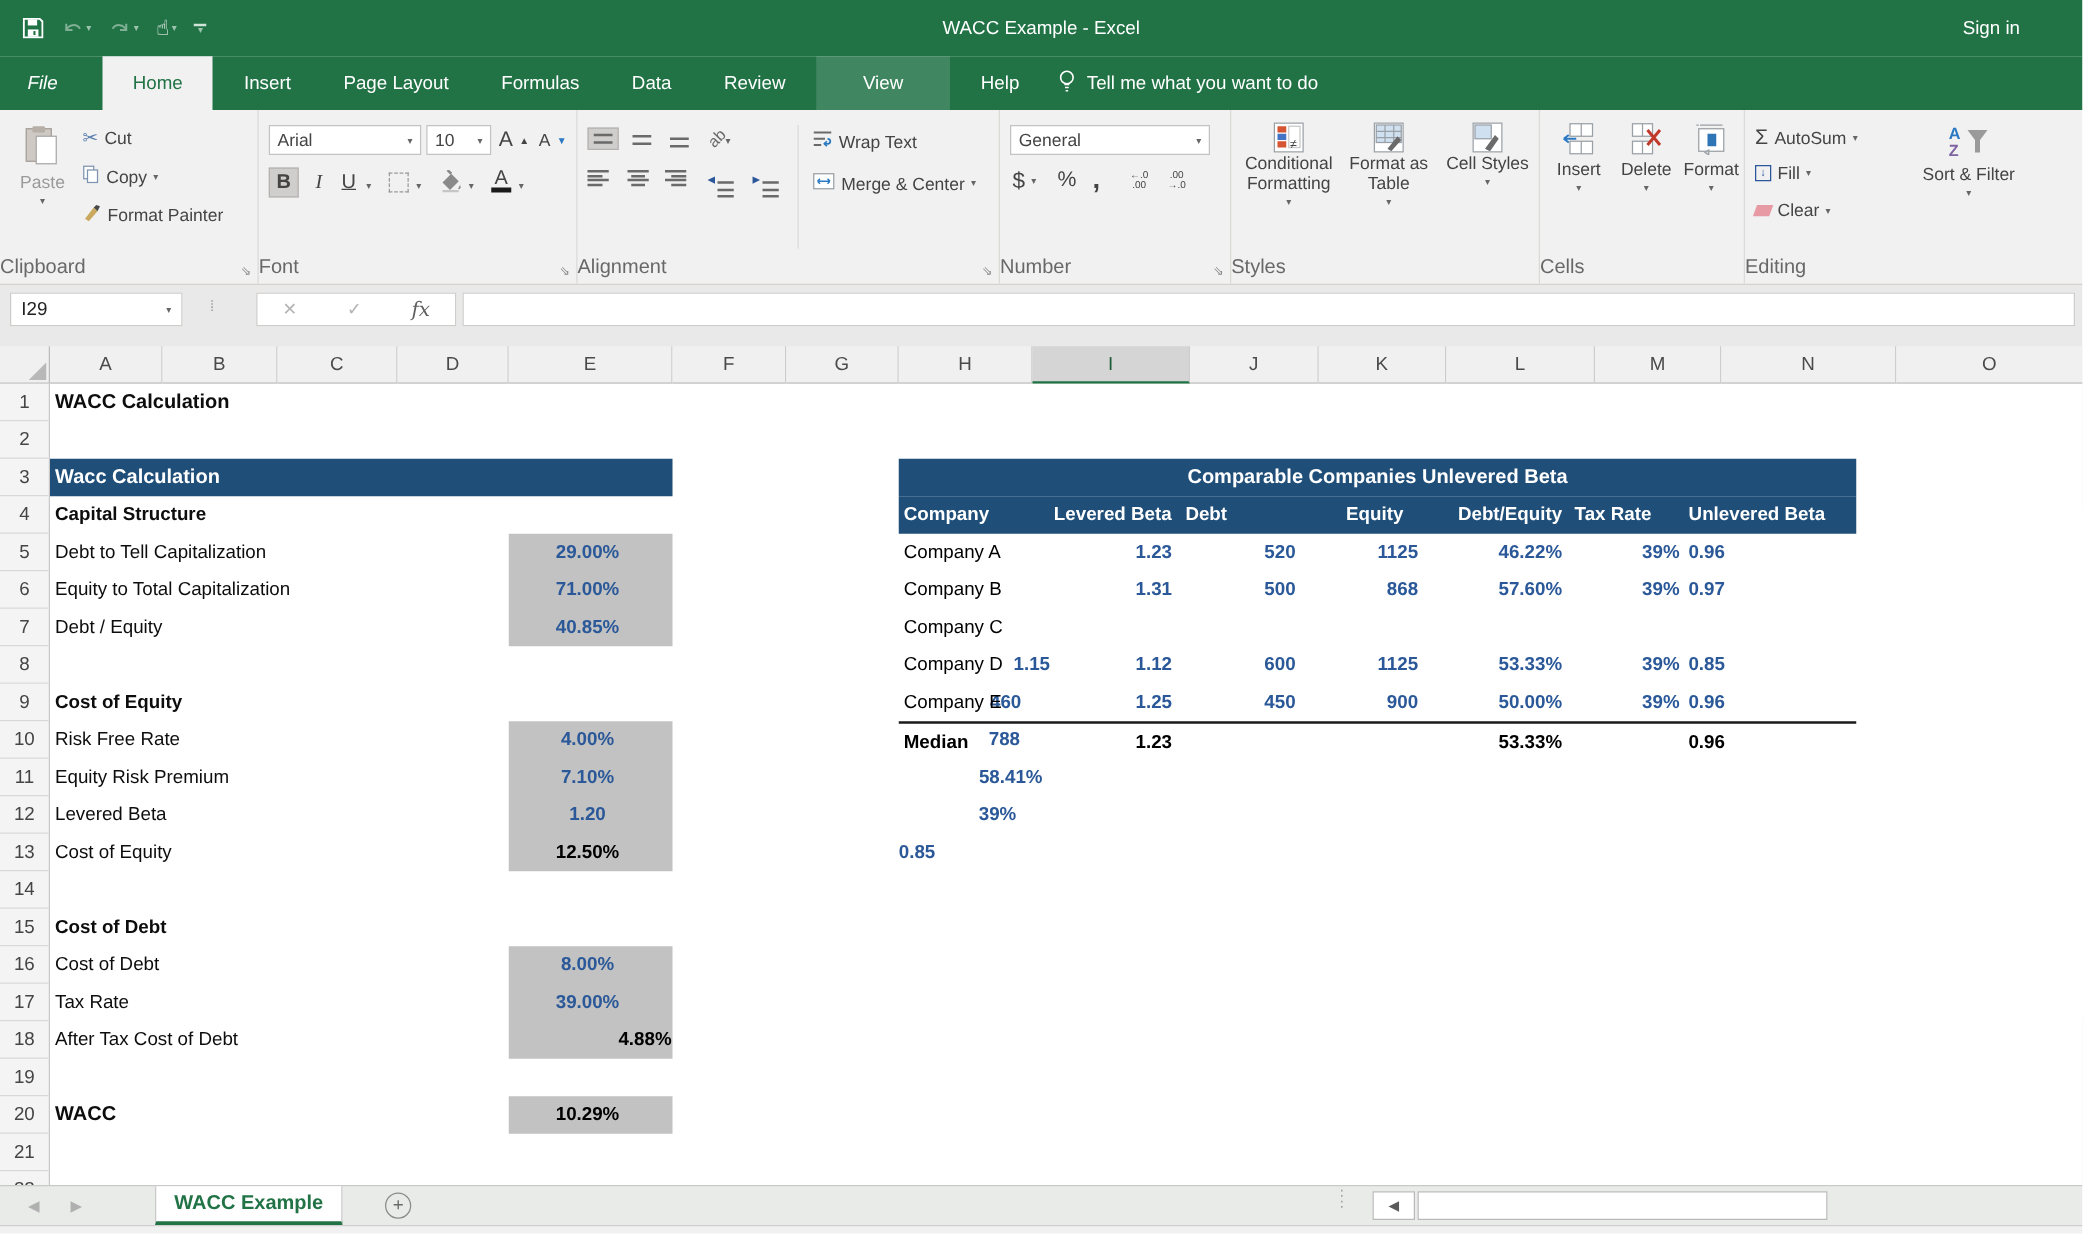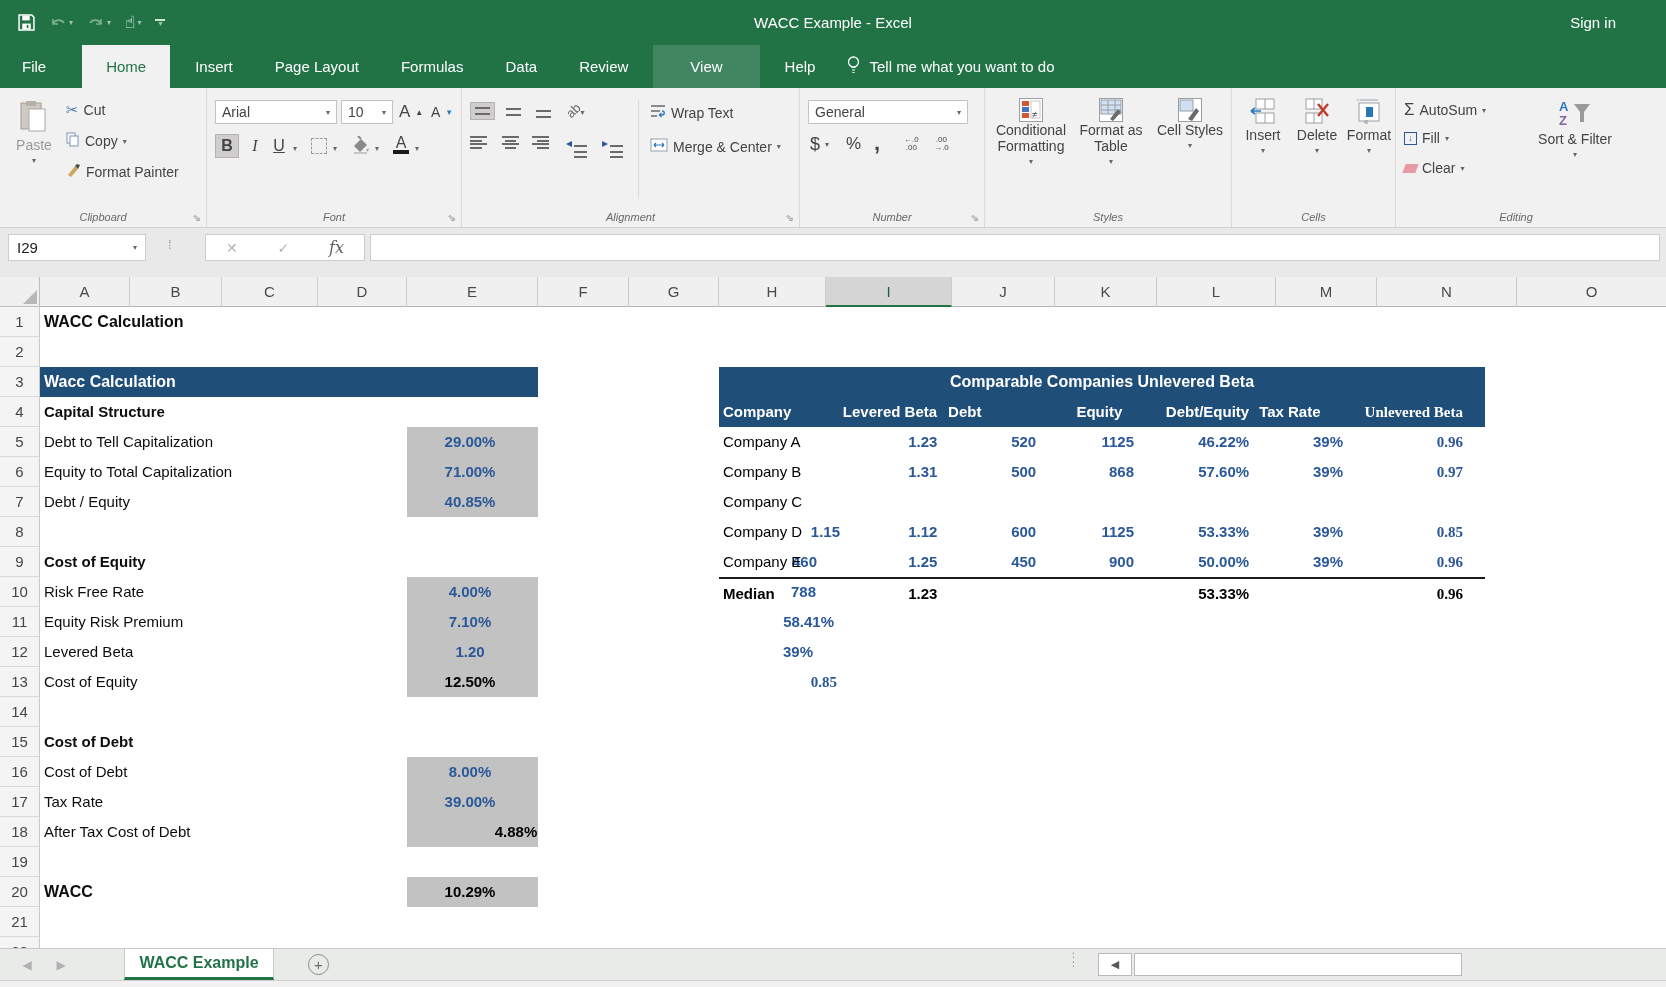--- a/index.html
+++ b/index.html
@@ -19,21 +19,21 @@
   
   #menubar { top:45px; left:0; width:1666px; height:43px; background:#217346; display:flex; align-items:stretch; color:#fff; font-size:15px; }
   .mtab { display:flex; align-items:center; padding:0 17px; cursor:default; }
   .mtab.active { background:#f1f1f1; color:#217346; }
   .mtab.hilite { background:rgba(255,255,255,0.14); }
   #tellme { display:flex; align-items:center; gap:8px; padding:0 14px; }
 
   
   #ribbon { top:88px; left:0; width:1666px; height:140px; background:#f1f1f1; border-bottom:1px solid #d5d2cf; color:#444; font-size:14px; }
   .rgroup { position:absolute; top:0; height:139px; border-right:1px solid #dcdad7; }
-  .glabel { position:absolute; bottom:4px; left:0; width:100%; text-align:center; font-size:11px; color:#686868;font-style:italic; }
+  .glabel { position:absolute; bottom:4px; left:0; width:100%; text-align:left; font-size:16px; color:#686868; }
   .launcher { position:absolute; bottom:4px; right:5px; font-size:10px; color:#8a8a8a; cursor:default; }
   .rbtn { display:flex; align-items:center; gap:5px; cursor:default; }
   .arrow { font-size:8px; color:#666; }
   .bigbtn { position:absolute; display:flex; flex-direction:column; align-items:center; text-align:center; line-height:16px; cursor:default; }
   .combo { background:#fff; border:1px solid #c5c3c1; height:24px; display:flex; align-items:center; padding:0 6px; justify-content:space-between; }
   .bar3 { width:15px; height:11px; display:flex; flex-direction:column; justify-content:space-between; }
   .bar3 i { display:block; height:2px; background:#6a6a6a; }
   .pressed { background:#cfcecd; border:1px solid #b5b3b1; }
   .vline { position:absolute; top:12px; bottom:28px; width:1px; background:#dcdad7; }
   .two-line { width:84px; }
@@ -61,21 +61,21 @@
   .sect { font-weight:700; }
   .grayblock { position:absolute; left:367px; width:131px; background:#c2c2c2; }
   .val { position:absolute; left:367px; width:131px; height:30px; line-height:30px; text-align:center; padding-right:5px; font-weight:700; }
   .vblue { color:#2a5898; }
   .vblack { color:#000; }
   .banner { background:#1f4e79; color:#fff; font-weight:700; }
   .rt-row { position:absolute; left:679px; width:766px; height:30px; display:flex; line-height:30px; }
   .c1{width:107px; padding-left:4px;} .c2{width:126px; text-align:right; padding-right:5px;}
   .c3{width:103px; text-align:right; padding-right:5px;} .c4{width:102px; text-align:right; padding-right:5px;}
   .c5{width:119px; text-align:right; padding-right:4px;} .c6{width:101px; text-align:right; padding-right:7px;}
-  .c7{width:140px; text-align:right; padding-right:22px;font-family:Liberation Serif, serif;}
+  .c7{width:140px; padding-right:4px;}
   .hl { text-align:left !important; padding-left:6px; }
   .hpad { padding-right:17px !important; }
   .rnum { color:#2a5898; font-weight:700; }
   .mrow { font-weight:700; color:#000; border-top:2px solid #1a1a1a; }
 
   
   #sheettabs { top:948px; left:0; width:1666px; height:32px; background:#e9ebe9; border-top:1px solid #c9c9c9; display:flex; align-items:stretch; }
   .navarr { width:34px; display:flex; align-items:center; justify-content:center; color:#b0b0b0; font-size:12px; }
   #sheet-tab { margin-left:46px; width:150px; background:#fff; border-left:1px solid #c9c9c9; border-right:1px solid #c9c9c9; border-bottom:3px solid #217346; display:flex; align-items:center; justify-content:center; color:#217346; font-weight:700; font-size:16px; }
   #newsheet { margin-left:34px; align-self:center; width:21px; height:21px; border:1px solid #8a8a8a; border-radius:50%; display:flex; align-items:center; justify-content:center; color:#6a6a6a; font-size:15px; }
@@ -126,21 +126,21 @@
   </div>
   <div id="title-center" class="abs">
       <span>WACC Example  -  Excel</span>
     </div>
   <div id="sign-in" class="abs">
       <span>Sign in</span>
     </div>
 </div>
 
 <div id="menubar" class="abs">
-  <div class="mtab" style="padding:0 22px;">
+  <div class="mtab" style="padding:0 22px;font-style:italic;">
       <span>File</span>
     </div>
   <div class="mtab active" style="margin-left:14px; padding:0 24px;">
       <span>Home</span>
     </div>
   <div class="mtab" style="margin-left:8px;">
       <span>Insert</span>
     </div>
   <div class="mtab" style="margin-left:8px;">
       <span>Page Layout</span>

